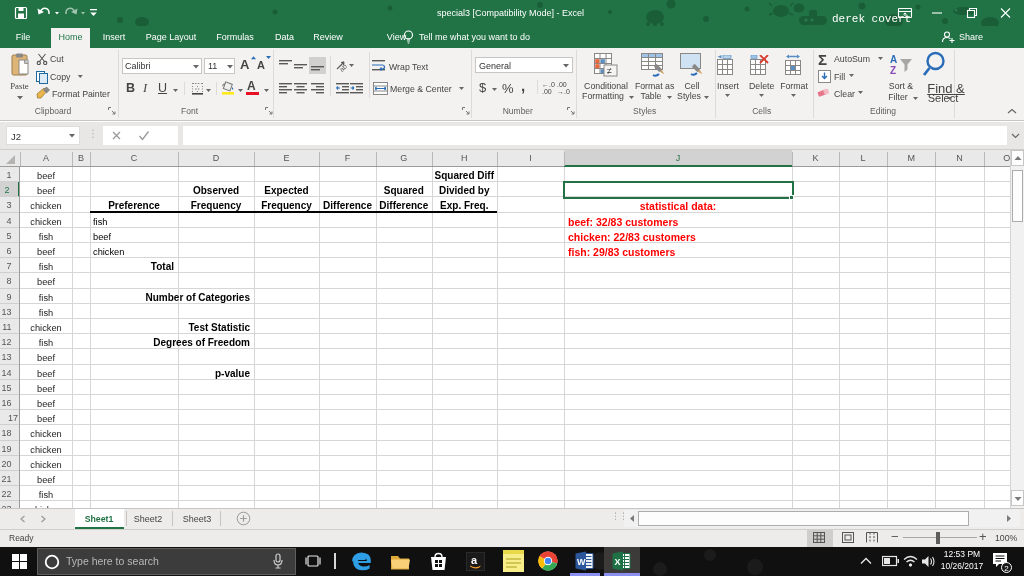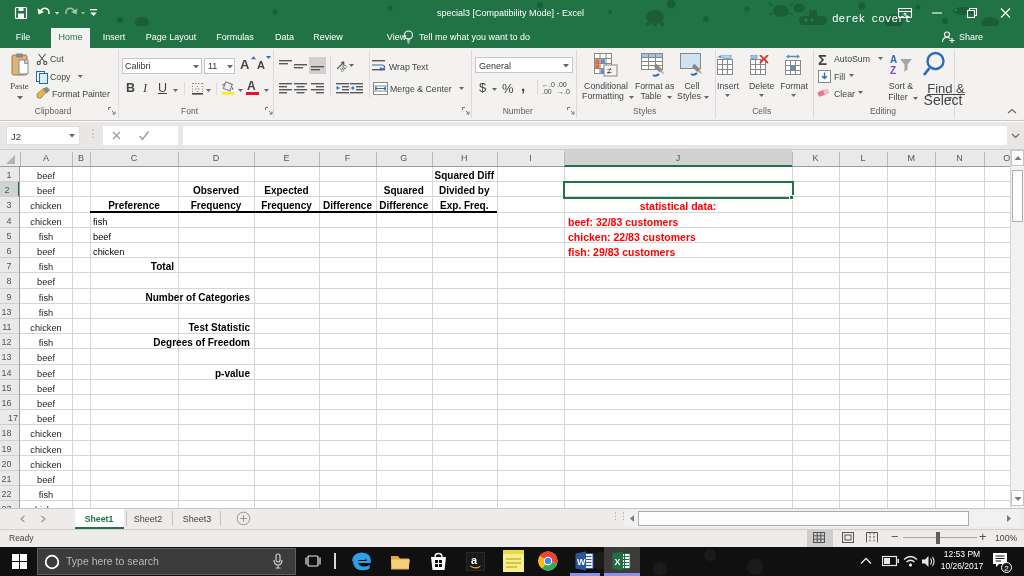--- a/index.html
+++ b/index.html
@@ -471,21 +471,21 @@
 <div class="tx" style="left:901px;top:80.5px;transform:translateX(-50%);font-size:8.75px;color:#444;">Sort &amp;</div>
 <div class="tx" style="left:898px;top:91.5px;transform:translateX(-50%);font-size:8.75px;color:#444;">Filter</div>
 <svg class="ab" style="left:912px;top:96px;" width="7" height="5" viewBox="0 0 7 5">
       <path d="M1 1 l5 0 -2.5 3 z" fill="#666"></path>
     </svg>
 <svg class="ab" style="left:921px;top:51px;" width="26" height="28" viewBox="0 0 26 28">
 <circle cx="14.5" cy="10" r="8" fill="none" stroke="#2b6cb8" stroke-width="2.4"></circle>
 <line x1="8.5" y1="17" x2="3" y2="24" stroke="#2b6cb8" stroke-width="2.8"></line>
     </svg>
 <div class="tx" style="left:946px;top:80.5px;transform:translateX(-50%);font-size:13px;color:#444;text-decoration:underline;">Find &amp;</div>
-<div class="tx" style="left:931px;top:91.5px;transform:translateX(-50%);font-size:14px;color:#444;padding-left:24px;">Select</div>
+<div class="tx" style="left:931px;top:91.5px;transform:translateX(-50%);font-size:11px;color:#444;padding-left:24px;">Select</div>
 <svg class="ab" style="left:946px;top:96px;" width="7" height="5" viewBox="0 0 7 5">
       <path d="M1 1 l5 0 -2.5 3 z" fill="#666"></path>
     </svg>
 <div class="ab" style="left:0;top:121.5px;width:1024px;height:28px;background:#e9e7e5;border-bottom:1px solid #cfcdcb;"></div>
 <div class="ab" style="left:6px;top:126px;width:74px;height:18.5px;background:#fff;border:1px solid #e0dedc;"></div>
 <div class="tx" style="left:11px;top:130.5px;font-size:9.5px;color:#333;">J2</div>
 <svg class="ab" style="left:68px;top:133px;" width="8" height="5" viewBox="0 0 8 5">
       <path d="M1 1 l6 0 -3 3.4 z" fill="#666"></path>
     </svg>
 <div class="tx" style="left:88px;top:128px;font-size:10px;color:#aaa;letter-spacing:0;">⋮</div>

